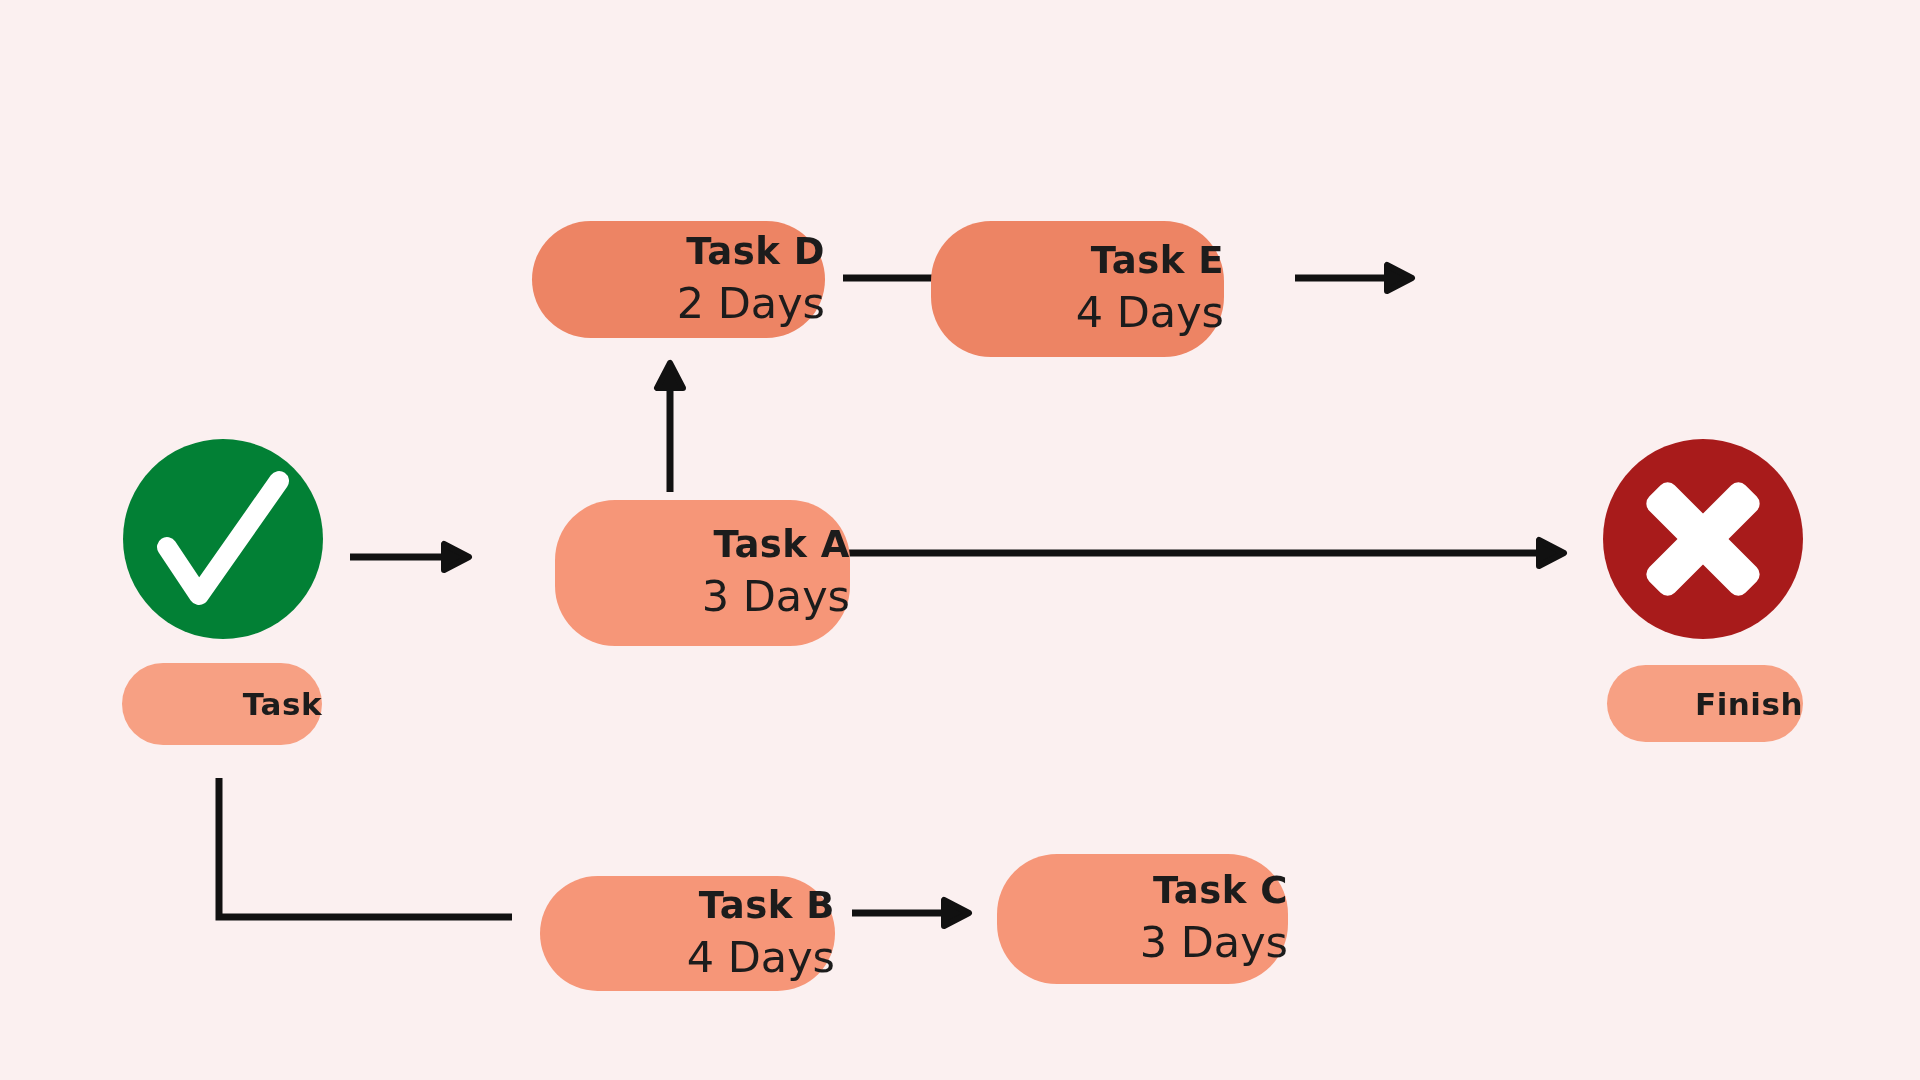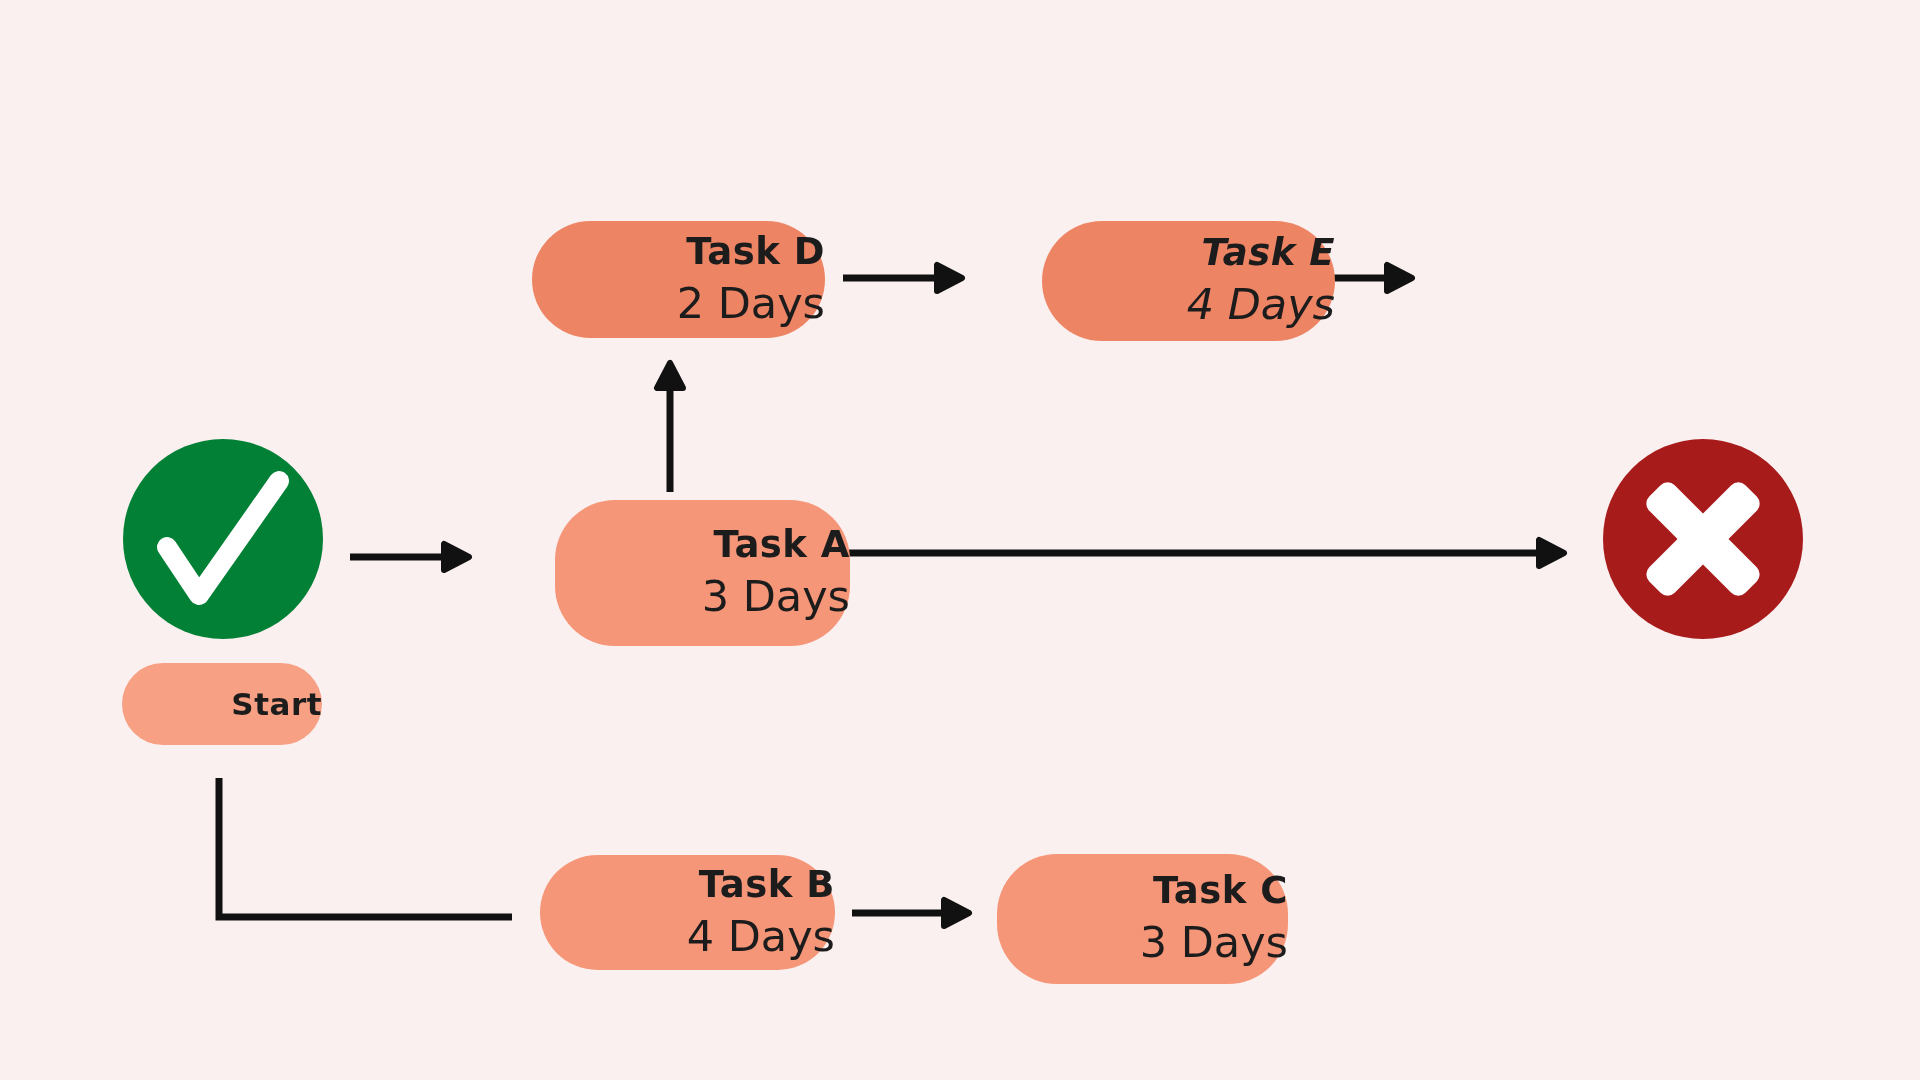--- a/index.html
+++ b/index.html
@@ -56,23 +56,23 @@
   }
   .circle-green { background: #028035; }
   .circle-red   { background: #A81B1B; }
   .status-circle svg { display: block; }
 
   
   #node-start-circle  { left: 123px;  top: 439px; width: 200px; height: 200px; }
   #node-start-pill    { left: 122px;  top: 663px; width: 200px; height: 82px;  }
   #node-task-a        { left: 555px;  top: 500px; width: 295px; height: 146px; }
   #node-task-d        { left: 532px;  top: 221px; width: 293px; height: 117px; }
-  #node-task-e        { left: 1042px;  top: 221px; width: 293px; height: 120px; font-style: italic; }
+  #node-task-e        { left: 931px;  top: 221px; width: 293px; height: 136px; }
   #node-task-f        { left: 1445px; top: 220px; width: 293px; height: 117px; }
-  #node-task-b        { left: 540px;  top: 855px; width: 295px; height: 115px; }
+  #node-task-b        { left: 540px;  top: 876px; width: 295px; height: 115px; }
   #node-task-c        { left: 997px;  top: 854px; width: 291px; height: 130px; }
   #node-finish-circle { left: 1603px; top: 439px; width: 200px; height: 200px; }
   #node-finish-pill   { left: 1607px; top: 665px; width: 196px; height: 77px;  }
 
   .edge-line {
     stroke: #111111;
     stroke-width: 7;
     fill: none;
   }
   .edge-head {
@@ -124,21 +124,21 @@
     </g>
   </svg>
 
   <div class="node status-circle circle-green" id="node-start-circle">
     <svg width="200" height="200" viewBox="0 0 100 100">
       <path d="M22,54 L38,78 L78,21" fill="none" stroke="#FFFFFF" stroke-width="10" stroke-linecap="round" stroke-linejoin="round"></path>
     </svg>
   </div>
 
   <div class="node terminal-pill" id="node-start-pill">
-    <span>Start</span>
+    <span>Task</span>
   </div>
 
   <div class="node task-pill fill-light" id="node-task-a">
     <span class="task-title">Task A</span>
     <span class="task-duration">3 Days</span>
   </div>
 
   <div class="node task-pill fill-dark" id="node-task-d">
     <span class="task-title">Task D</span>
     <span class="task-duration">2 Days</span>
@@ -162,14 +162,17 @@
 
   <div class="node status-circle circle-red" id="node-finish-circle">
     <svg width="200" height="200" viewBox="0 0 100 100">
       <g transform="translate(50,50)">
         <rect x="-34" y="-9" width="68" height="18" rx="5" fill="#FFFFFF" transform="rotate(45)"></rect>
         <rect x="-34" y="-9" width="68" height="18" rx="5" fill="#FFFFFF" transform="rotate(-45)"></rect>
       </g>
     </svg>
   </div>
 
+  <div class="node terminal-pill" id="node-finish-pill">
+    <span>Finish</span>
+  </div>
 
 </div>
 
 </body></html>

